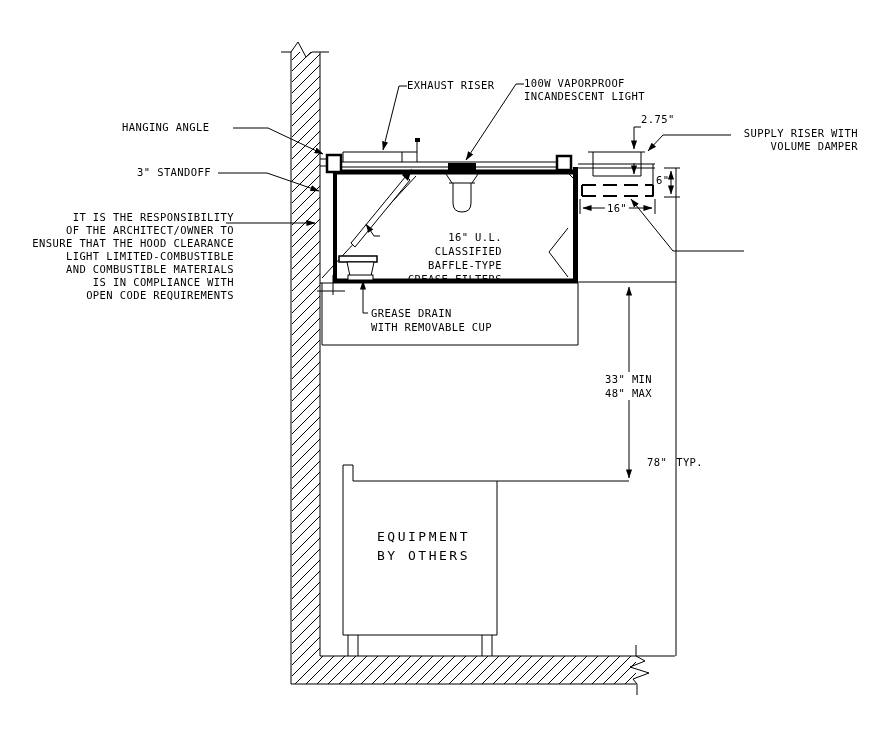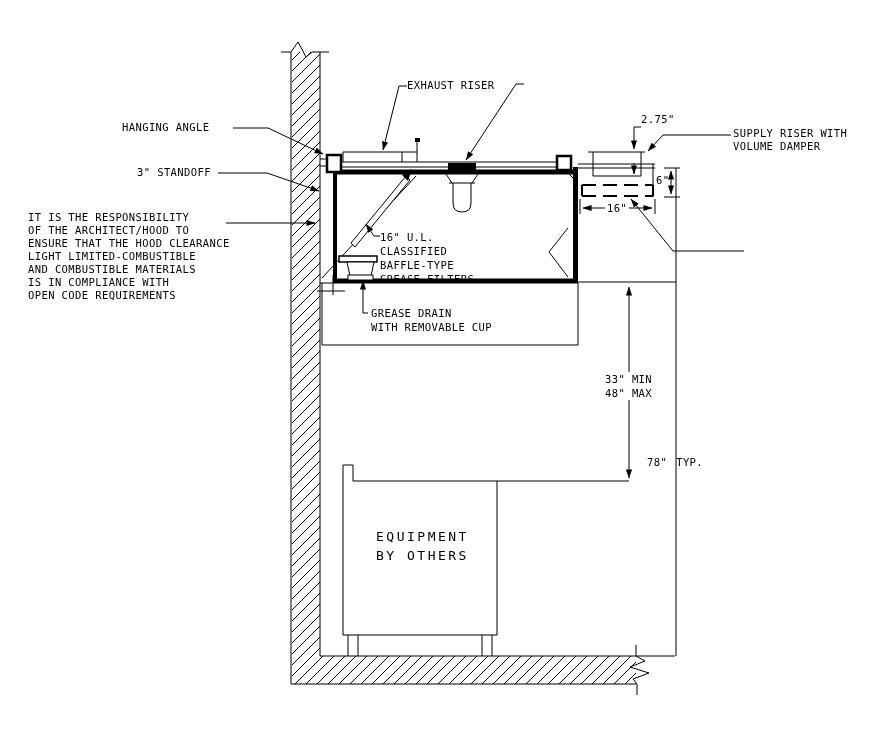--- a/index.html
+++ b/index.html
@@ -2,21 +2,21 @@
 <html><head>
 <meta charset="utf-8">
 <style>
   html,body{margin:0;padding:0;background:#fff;}
   #canvas{
     position:relative;width:896px;height:752px;background:#ffffff;overflow:hidden;
     font-family:"DejaVu Sans Mono","Liberation Mono",monospace;color:#000;
   }
   #linework{position:absolute;left:0;top:0;}
   .lbl{position:absolute;font-size:10.5px;letter-spacing:0.4px;line-height:13px;white-space:nowrap;}
-  .lbl.center{text-align:left;white-space:normal;}
+  .lbl.center{text-align:right;white-space:normal;}
   .lbl.lh14{line-height:14px;}
   .dimtxt{position:absolute;font-size:10.5px;letter-spacing:0.4px;white-space:nowrap;}
   .whitebg{background:#ffffff;padding:0 2px;}
   .equip{font-size:13px;letter-spacing:2.5px;line-height:19px;}
   .split{display:flex;gap:9px;}
 </style>
 </head>
 <body>
 
 <div id="canvas">
@@ -121,27 +121,31 @@
       <path d="M226,223 H315" marker-end="url(#ah)"></path>
       <path d="M731,135 H663 L648,151" marker-end="url(#ah)"></path>
       <path d="M744,251 H673 L631,199" marker-end="url(#ah)"></path>
       <path d="M380,236 H374 L366,224" marker-end="url(#ah)"></path>
       <path d="M368,313 H363 V281" marker-end="url(#ah)"></path>
     </g>
   </svg>
 
   <div class="lbl" style="left:407px;top:79px">EXHAUST RISER</div>
 
+  <div class="lbl" style="left:524px;top:77px">
+    <div>100W VAPORPROOF</div>
+    <div>INCANDESCENT LIGHT</div>
+  </div>
 
   <div class="lbl" style="left:122px;top:121px">HANGING ANGLE</div>
   <div class="lbl" style="left:137px;top:166px">3" STANDOFF</div>
 
   <div class="lbl center" style="left:28px;top:211px;width:206px">
     <div>IT IS THE RESPONSIBILITY</div>
-    <div>OF THE ARCHITECT/HOOD TO</div>
+    <div>OF THE ARCHITECT/OWNER TO</div>
     <div>ENSURE THAT THE HOOD CLEARANCE</div>
     <div>LIGHT LIMITED-COMBUSTIBLE</div>
     <div>AND COMBUSTIBLE MATERIALS</div>
     <div>IS IN COMPLIANCE WITH</div>
     <div>OPEN CODE REQUIREMENTS</div>
   </div>
 
   <div class="lbl center" style="left:733px;top:127px;width:125px">
     <div>SUPPLY RISER WITH</div>
     <div>VOLUME DAMPER</div>

